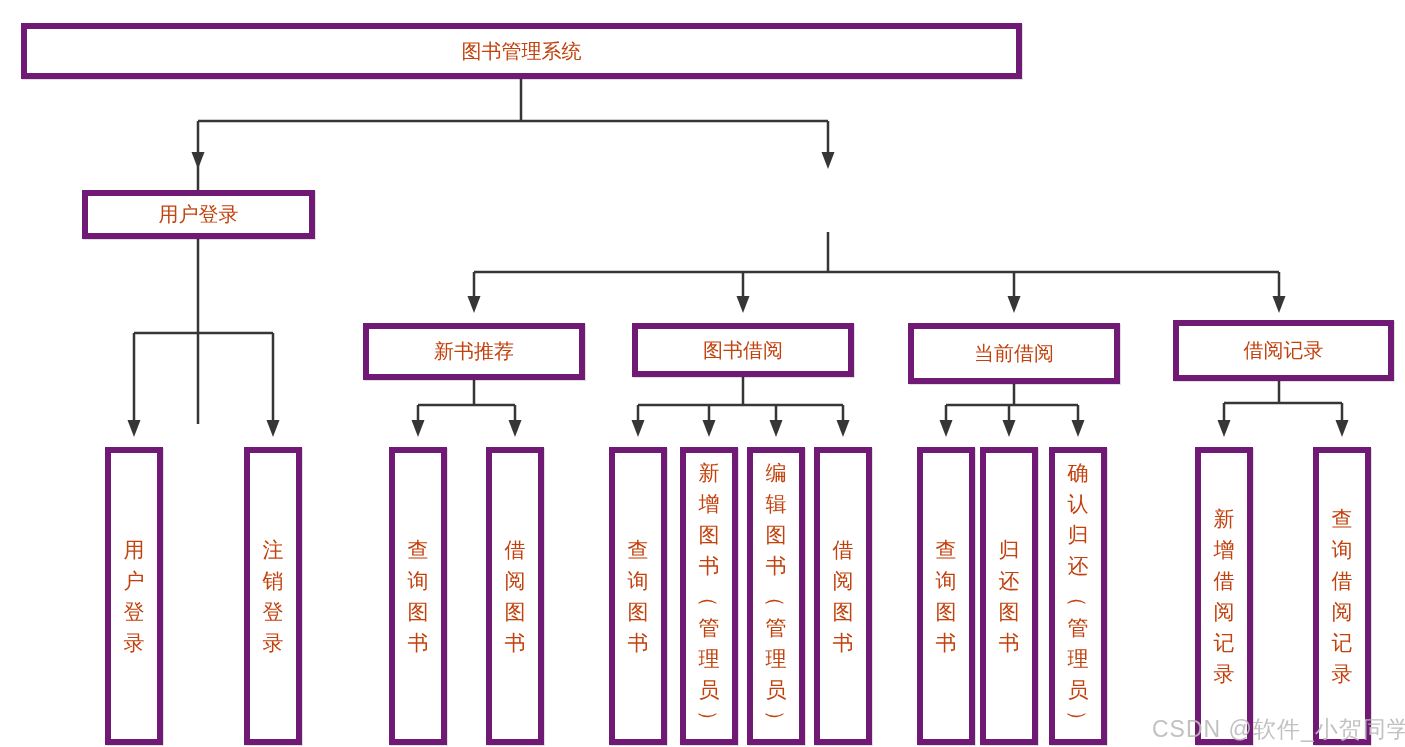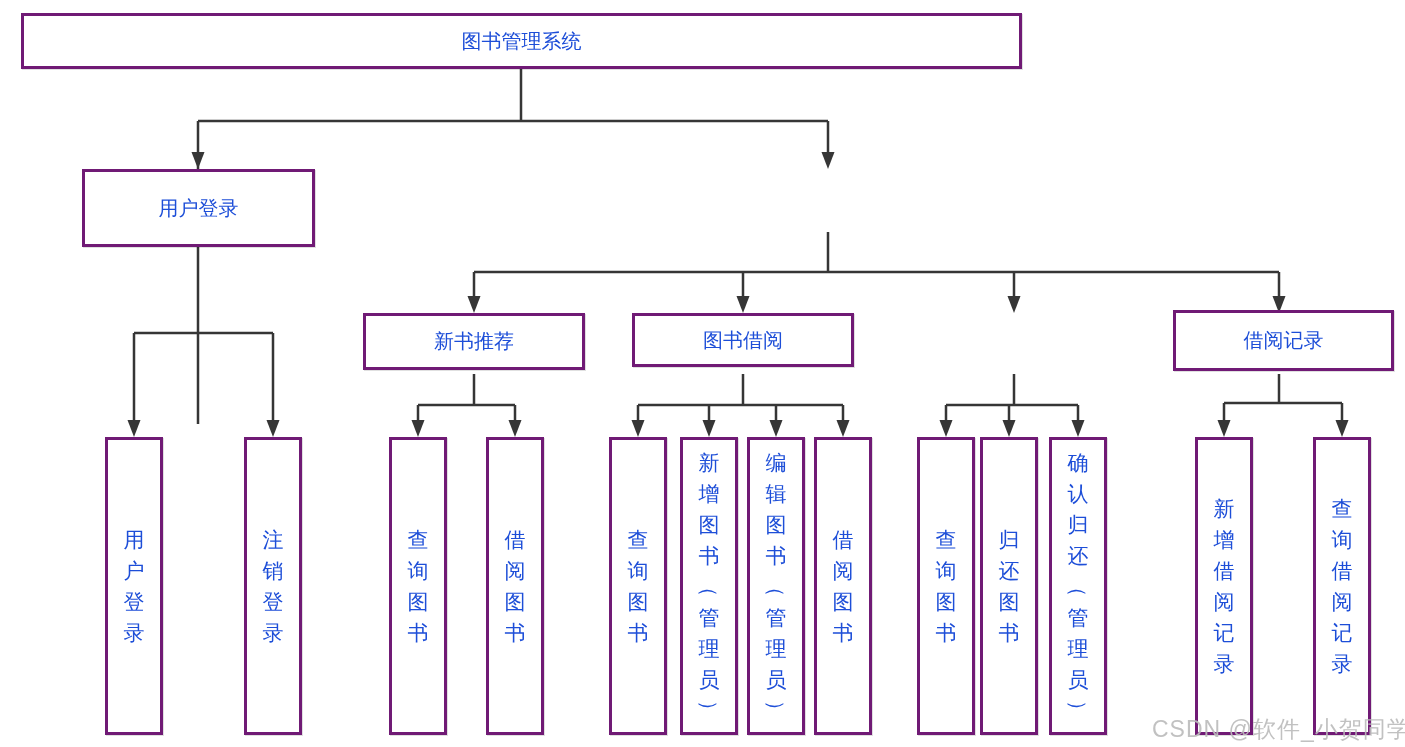--- a/index.html
+++ b/index.html
@@ -5,24 +5,25 @@
   html,body { margin:0; padding:0; background:#ffffff; }
   #stage {
     position:relative; width:1405px; height:747px; overflow:hidden;
     background:#ffffff;
     font-family:"Liberation Sans", sans-serif;
     color:#333333;
   }
   #wires { position:absolute; left:0; top:0; width:1405px; height:747px; }
   .box {
     position:absolute; box-sizing:border-box;
-    background:#ffffff; border:3px solid #701a75;
+    background:#ffffff; border:6px solid #701a75;
     display:flex; align-items:center; justify-content:center;
-    font-size:20px; color:#1d4ed8; text-align:center;
+    font-size:20px; color:#c2410c; text-align:center;
     box-shadow:1px 1px 0 rgba(0,0,0,0.12);
+    margin-top:10px;
   }
   .vtext {
     display:flex; flex-direction:column; align-items:center; justify-content:center;
     gap:10px; font-size:21px; line-height:1;
   }
   .vtext span { display:block; line-height:1; }
   .vtext span.rot { transform:rotate(90deg); }
   #watermark {
     position:absolute; left:1152px; top:714px; z-index:10;
     font-size:23px; letter-spacing:1px; color:rgba(188,188,188,0.92);
@@ -63,29 +64,32 @@
         <polygon points="1071.5,420 1084.5,420 1078,437" fill="#363636"></polygon>
         <polygon points="1217.5,420 1230.5,420 1224,437" fill="#363636"></polygon>
         <polygon points="1335.5,420 1348.5,420 1342,437" fill="#363636"></polygon>
       </g>
   </svg>
 
   <div class="box" style="left:21px;top:13px;width:1001px;height:56px">
     <span>图书管理系统</span>
   </div>
 
-  <div class="box" style="left:82px;top:169px;width:233px;height:78px">
+  <div class="box" style="left:82px;top:180px;width:233px;height:49px">
     <span>用户登录</span>
   </div>
 
   <div class="box" style="left:363px;top:313px;width:222px;height:57px">
     <span>新书推荐</span>
   </div>
   <div class="box" style="left:632px;top:313px;width:222px;height:54px">
     <span>图书借阅</span>
+  </div>
+  <div class="box" style="left:908px;top:313px;width:212px;height:61px">
+    <span>当前借阅</span>
   </div>
   <div class="box" style="left:1173px;top:310px;width:221px;height:61px">
     <span>借阅记录</span>
   </div>
 
   <div class="box" style="left:105px;top:437px;width:58px;height:298px">
     <span class="vtext">
         <span>用</span>
         <span>户</span>
         <span>登</span>

